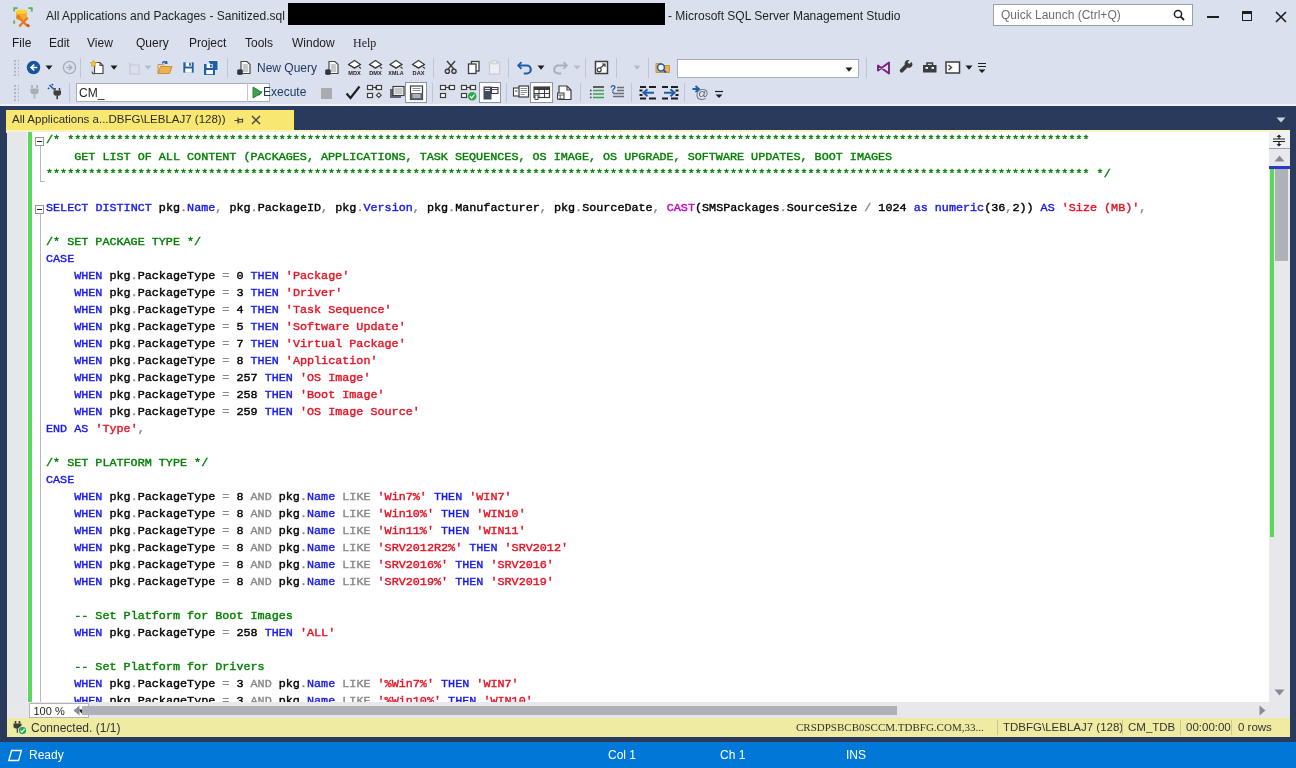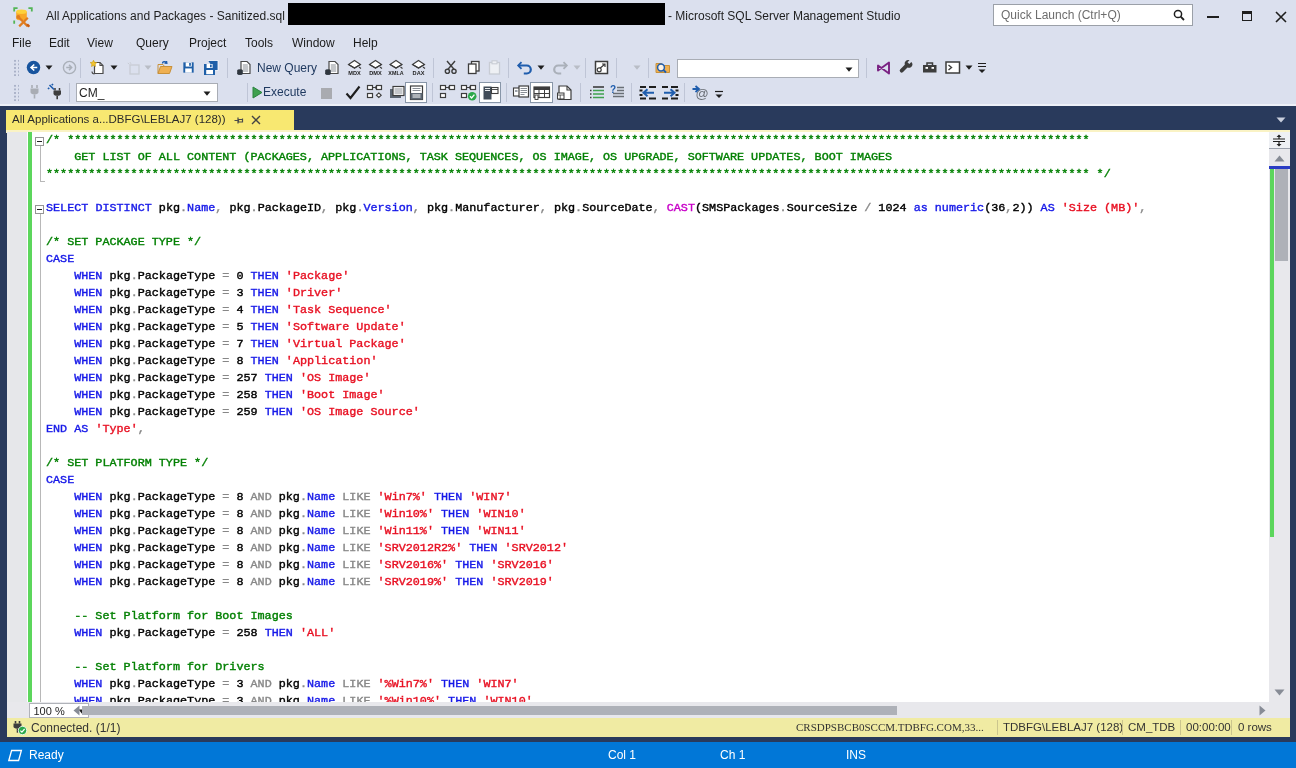--- a/index.html
+++ b/index.html
@@ -92,21 +92,21 @@
     </svg>
   </div>
   <div id="menubar" class="abs">
     <span class="menuitem" style="left:12px;">File</span>
     <span class="menuitem" style="left:49px;">Edit</span>
     <span class="menuitem" style="left:87px;">View</span>
     <span class="menuitem" style="left:136px;">Query</span>
     <span class="menuitem" style="left:189px;">Project</span>
     <span class="menuitem" style="left:245px;">Tools</span>
     <span class="menuitem" style="left:292px;">Window</span>
-    <span class="menuitem" style="left:353px;">Help</span>
+    <span class="menuitem" style="left:353px;font-family:Liberation Serif, serif;">Help</span>
   </div>
   <div id="tb1" class="abs">
     <div class="grip" style="left:13px;top:4px;"></div>
     <svg class="i" style="left:26px;top:5px" width="15" height="15" viewBox="0 0 16 16">
       <circle cx="8" cy="8" r="7.2" fill="#17549e"></circle>
       <path d="M12 8 H6 M8.8 4.8 L5.4 8 l3.4 3.2" stroke="#fff" stroke-width="1.7" fill="none"></path>
     </svg>
     <svg class="i" style="left:45px;top:10px" width="8" height="5" viewBox="0 0 8 5">
         <path d="M0.5 0.5 h7 L4 4.7 z" fill="#1e1e1e"></path>
       </svg>
@@ -267,21 +267,21 @@
       <path d="M3.5 4.5 h8 v3.5 c0 1.5-1.5 2.5-4 2.5 s-4-1-4-2.5 z" fill="#a9adb4"></path>
       <path d="M7.5 10.5 v4" stroke="#a9adb4" stroke-width="1.6"></path>
     </svg>
     <svg class="i" style="left:47px;top:2px" width="17" height="18" viewBox="0 0 17 18">
       <path d="M2.5 2 l4.5 4.5 M4.8 1 l1.2 1.2 M1 4.8 l1.2 1.2" stroke="#1f5dad" stroke-width="1.7"></path>
       <path d="M8 5 v2.5 M12.5 5 v2.5" stroke="#3d3d3d" stroke-width="1.5"></path>
       <path d="M6.5 7.5 h7.5 v3 c0 1.4-1.4 2.3-3.75 2.3 S6.5 11.9 6.5 10.5 z" fill="#3d3d3d"></path>
       <path d="M10.2 12.8 v3.5" stroke="#3d3d3d" stroke-width="1.6"></path>
     </svg>
     <div class="sep" style="left:69px;top:2px;height:19px;"></div>
-    <div class="abs" style="left:76px;top:2px;width:142px;height:19px;background:#fff;border:1px solid #a9adb5;">
+    <div class="abs" style="left:76px;top:2px;width:194px;height:19px;background:#fff;border:1px solid #a9adb5;">
       <span style="position:absolute;left:2px;top:2px;font-size:12px;color:#1e1e1e;">CM_</span>
       <svg style="position:absolute;right:6px;top:7px" width="8" height="5" viewBox="0 0 8 5">
           <path d="M0.5 0.5 h7 L4 4.7 z" fill="#1e1e1e"></path>
         </svg>
     </div>
     <div class="sep" style="left:247px;top:2px;height:19px;"></div>
     <svg class="i" style="left:252px;top:5px" width="11" height="13" viewBox="0 0 11 13">
       <path d="M1 1 L10 6.5 L1 12 z" fill="#3fa14f" stroke="#2c8440" stroke-width="1"></path>
     </svg>
     <span class="ui" style="position:absolute;left:263px;top:4px;color:#203a60;">Execute</span>

